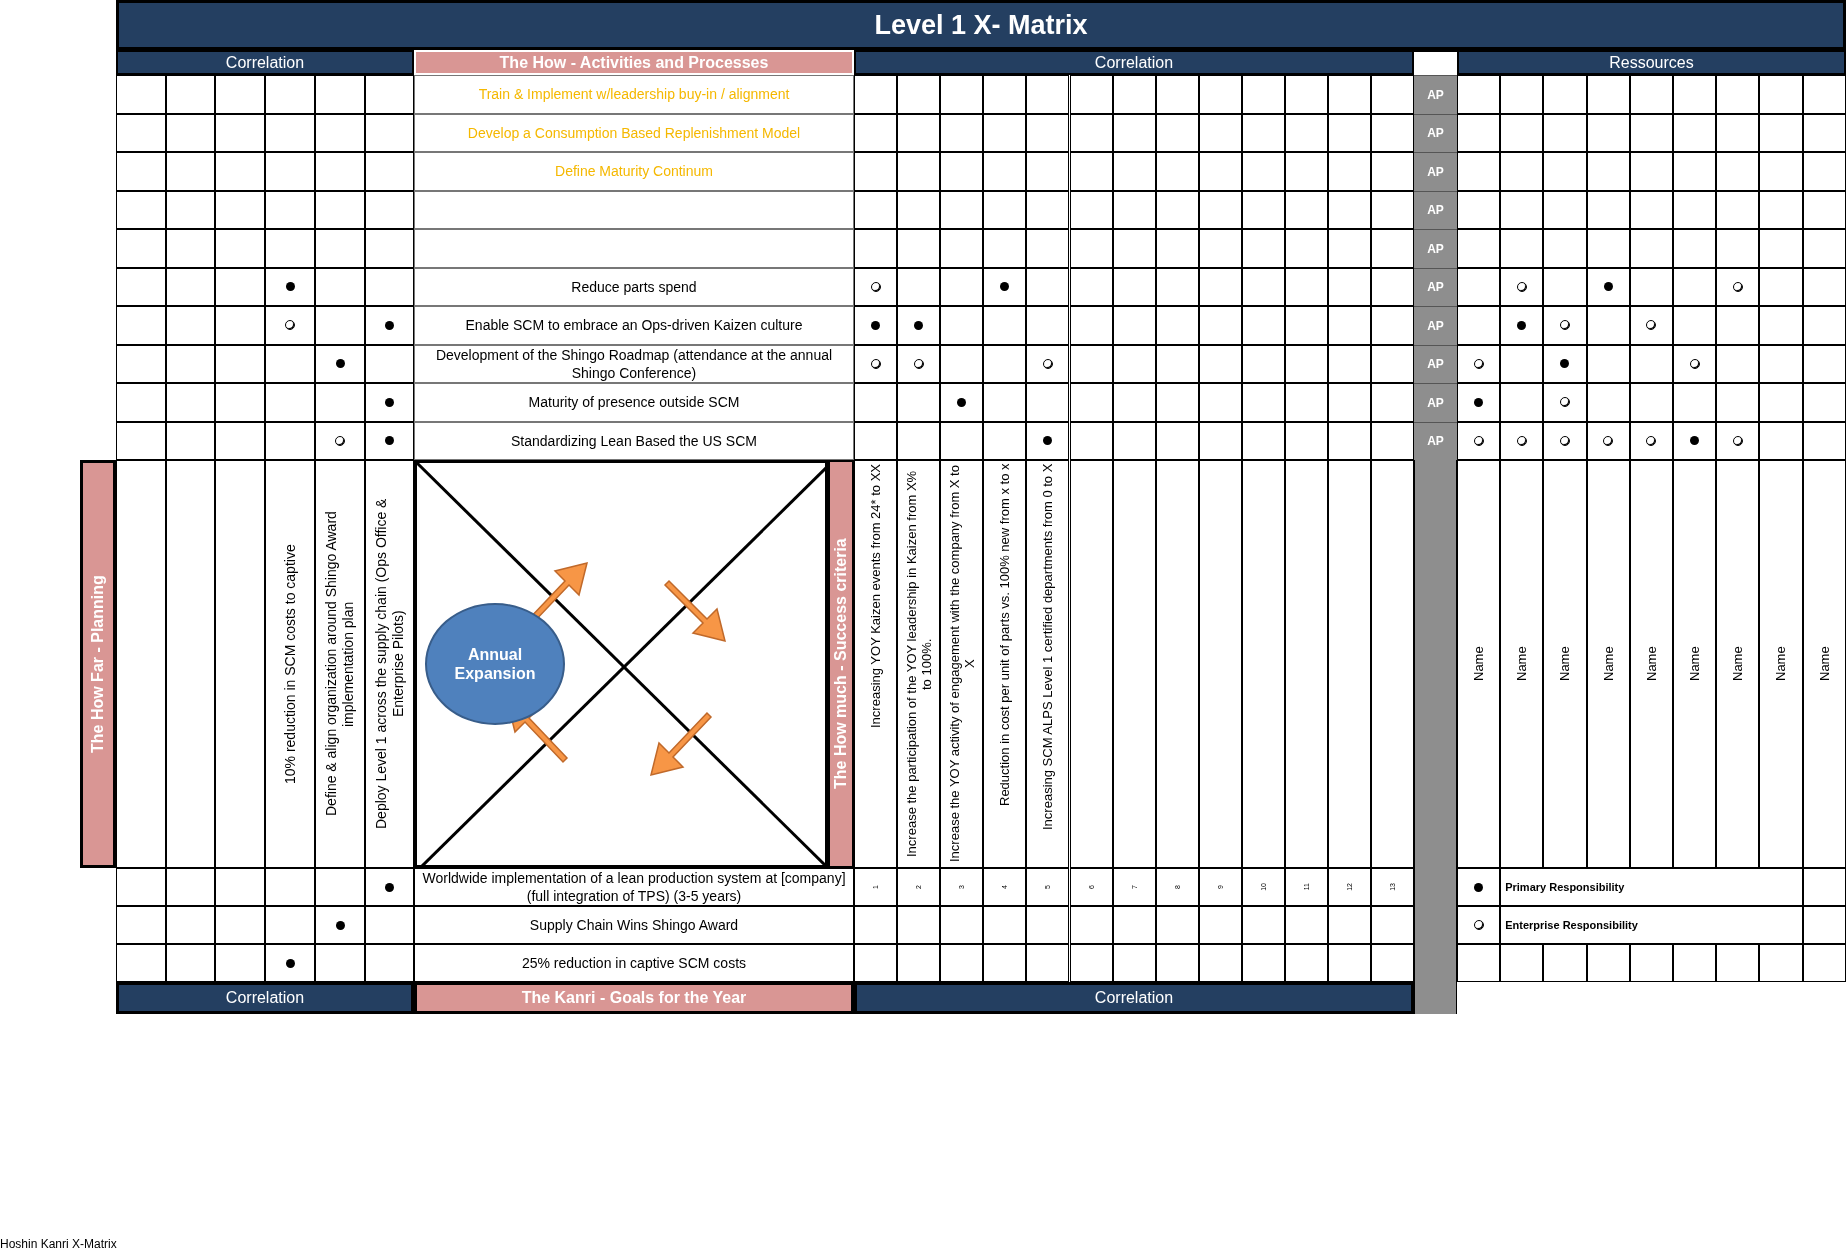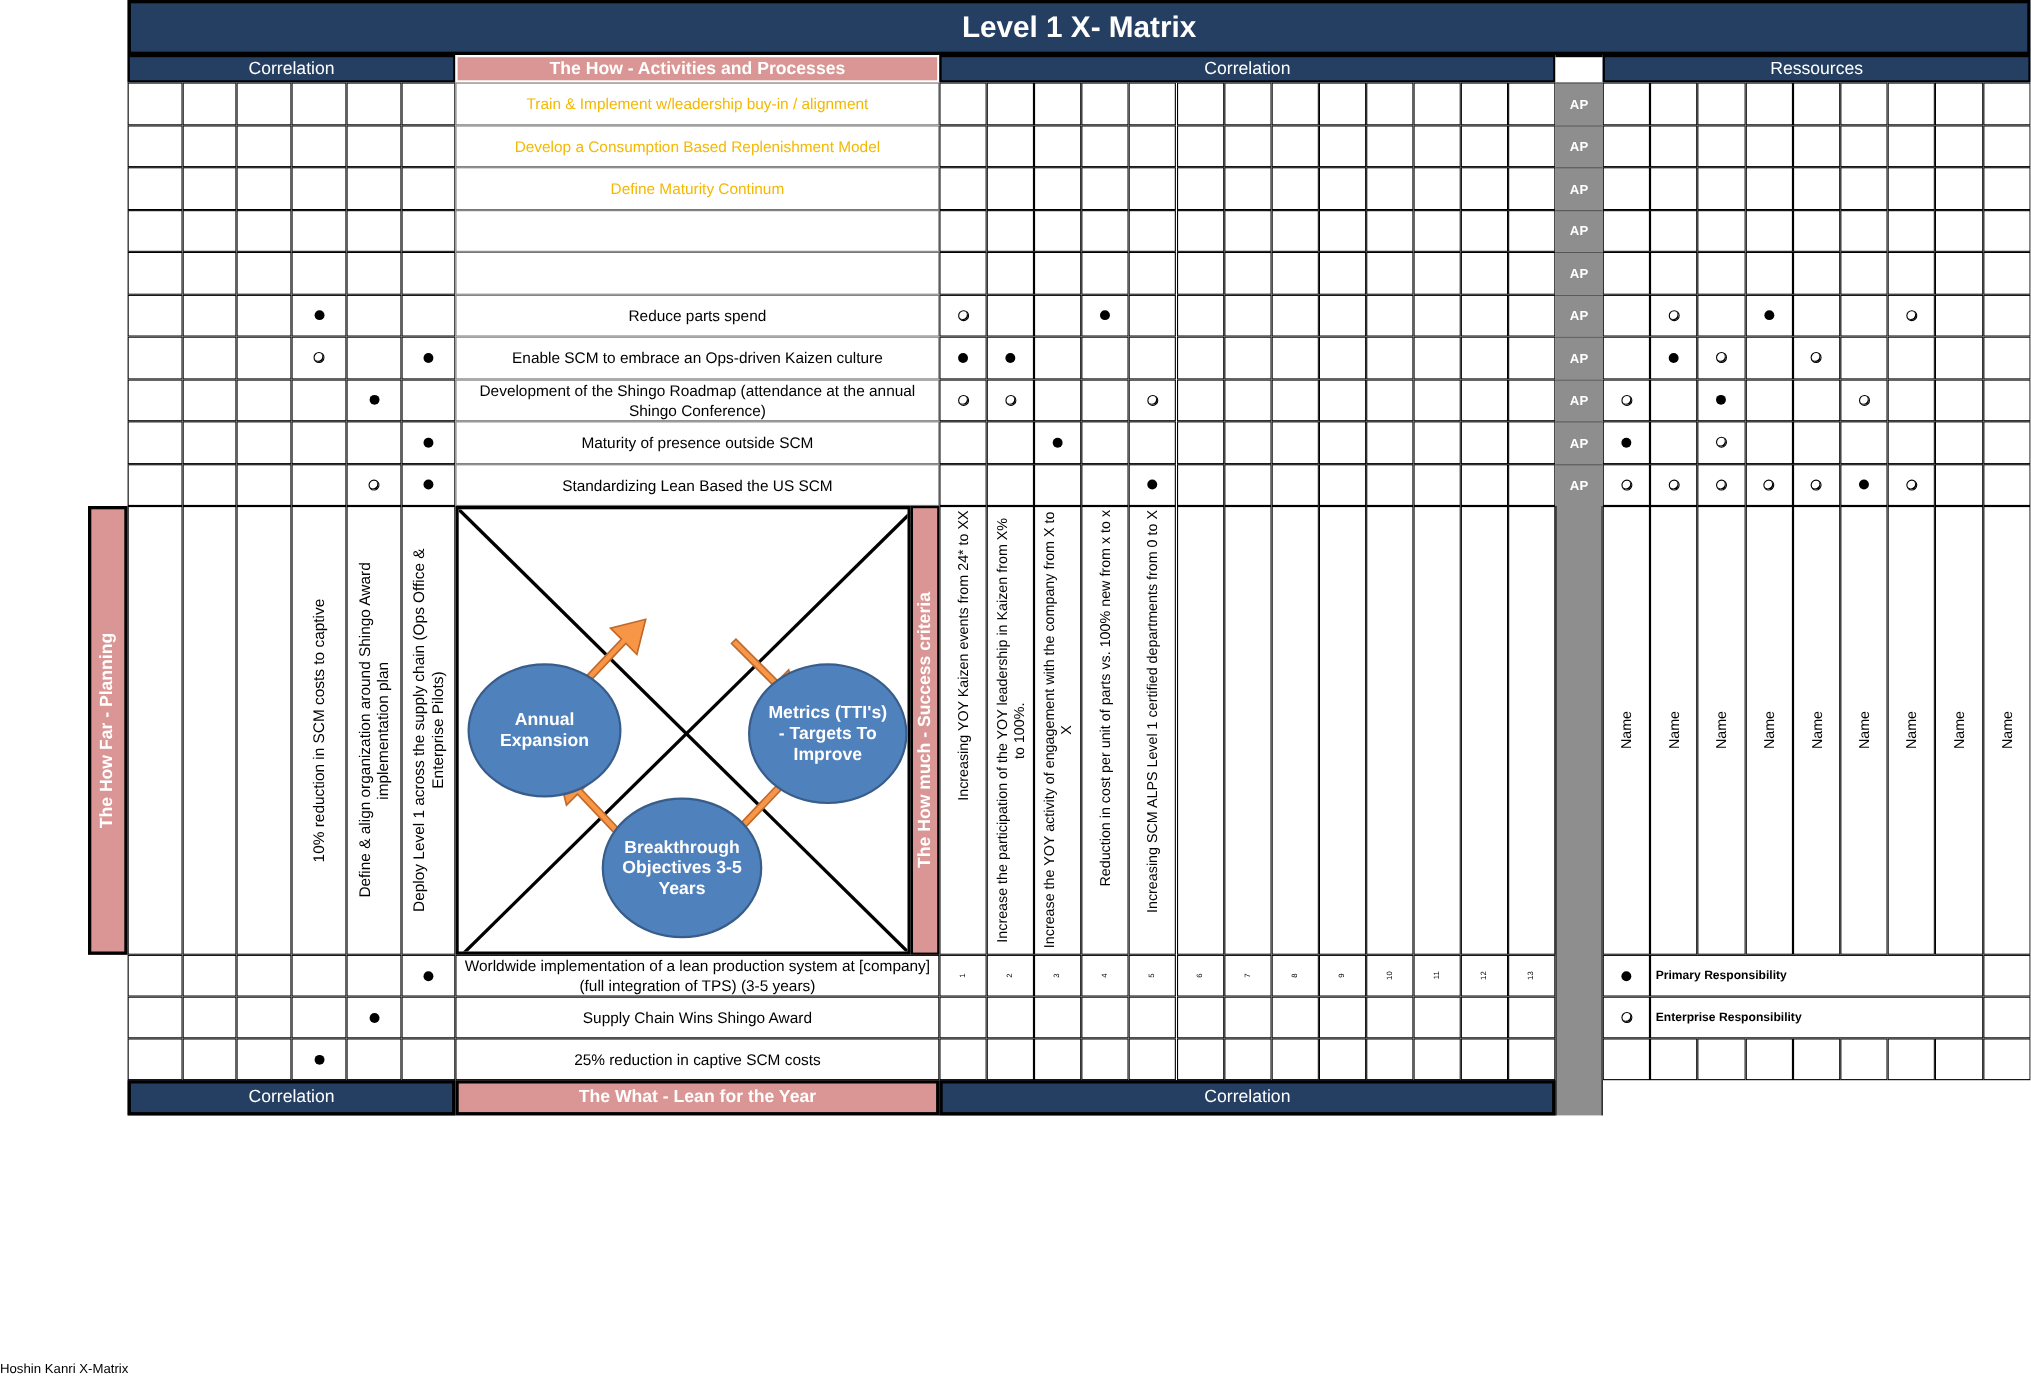--- a/index.html
+++ b/index.html
@@ -583,21 +583,19 @@
     <line x1="0" y1="0" x2="414" y2="408" stroke="#000" stroke-width="3"></line>
     <line x1="414" y1="0" x2="0" y2="408" stroke="#000" stroke-width="3"></line>
     <g fill="#f79646" stroke="#c0692a" stroke-width="1.5">
       <polygon points="110,158 148,118 138,108 170,100 162,132 152,122 114,162"></polygon>
       <polygon points="252,118 290,156 300,146 308,178 276,170 286,160 248,122"></polygon>
       <polygon points="290,250 252,290 242,280 234,312 266,304 256,294 294,254"></polygon>
       <polygon points="150,295 112,255 122,245 90,237 98,269 108,259 146,299"></polygon>
     </g>
   </svg>
   <div class="bubble" style="left:8px;top:140px;width:140px;height:122px;">Annual Expansion</div>
-  <div class="bubble" style="left:263px;top:140px;width:145px;height:128px;padding:0 12px;">Metrics (TTI's) - Targets To Improve</div>
-  <div class="bubble" style="left:130px;top:262px;width:146px;height:128px;padding:0 8px;">Breakthrough Objectives 3-5 Years</div>
 </div>
 
 <div class="abs ftr navy" style="left:116px;width:298px;">Correlation</div>
-<div class="abs ftr pink" style="left:414px;width:440px;font-weight:bold;">The What - Lean for the Year</div>
+<div class="abs ftr pink" style="left:414px;width:440px;font-weight:bold;">The Kanri - Goals for the Year</div>
 <div class="abs ftr navy" style="left:854px;width:560px;">Correlation</div>
 
 <div class="abs footer-label">Hoshin Kanri X-Matrix</div>
 
 </body></html>

